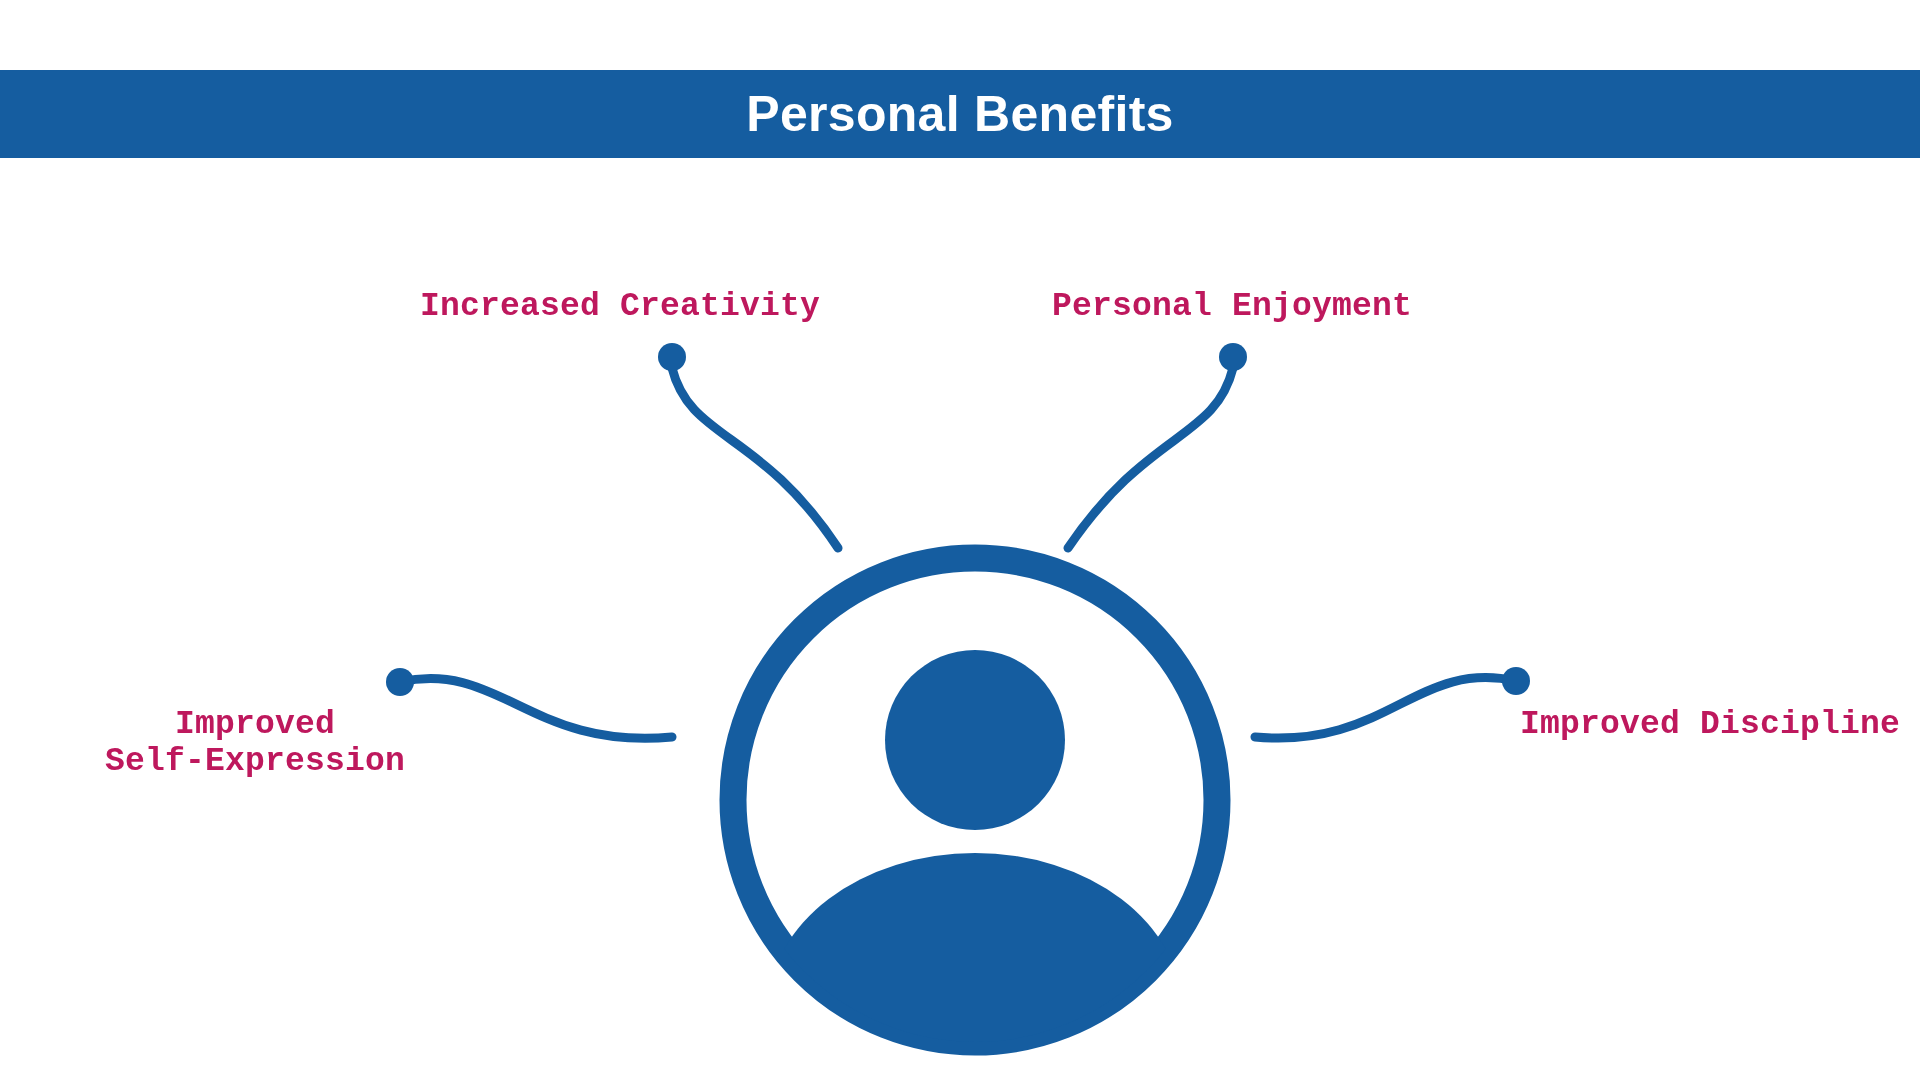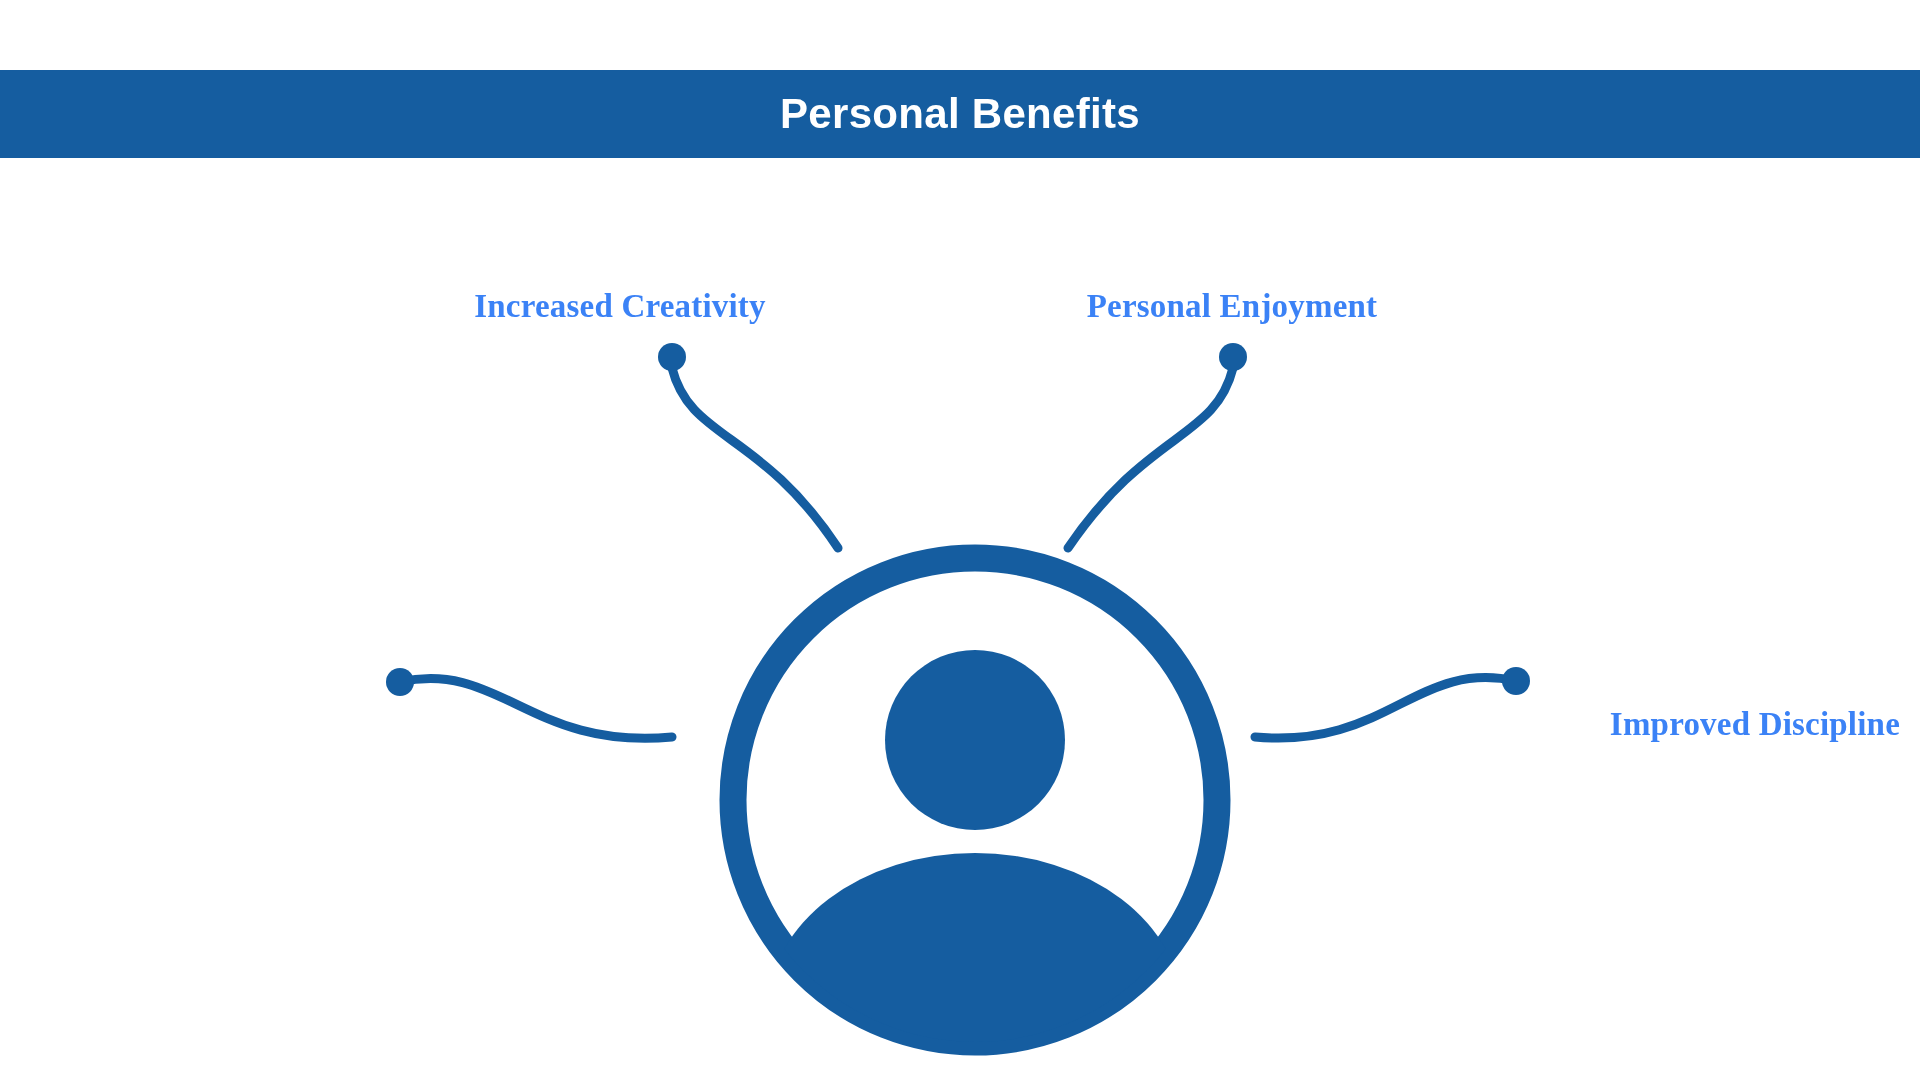--- a/index.html
+++ b/index.html
@@ -26,45 +26,45 @@
     top: 70px;
     width: 1920px;
     height: 88px;
     background: #155DA0;
     display: flex;
     align-items: center;
     justify-content: center;
   }
   #title-text {
     color: #ffffff;
-    font-size: 42px;
+    font-size: 50px;
     font-weight: bold;
     letter-spacing: 0.3px;
     line-height: 1;
     font-family: "Liberation Sans", "DejaVu Sans", sans-serif;
     white-space: nowrap;
   }
 
   
   #diagram {
     position: absolute;
     left: 0;
     top: 0;
     width: 1920px;
     height: 1080px;
   }
 
   
   .node-label {
     position: absolute;
-    color: #3b82f6;
+    color: #be185d;
     font-size: 33px;
     font-weight: bold;
     line-height: 1.13;
-    font-family: Liberation Serif, serif;
+    font-family: Liberation Mono, monospace;
     white-space: pre-line;
     letter-spacing: 0.2px;
   }
   #label-creativity {
     left: 400px;
     top: 288px;
     text-align: center;
     width: 440px;
   }
   #label-enjoyment {
@@ -137,16 +137,18 @@
       <g clip-path="url(#ringClip)">
         <ellipse cx="975" cy="1010" rx="207" ry="157" fill="#155DA0"></ellipse>
       </g>
     </g>
   </svg>
 
   <div class="node-label" id="label-creativity">Increased Creativity</div>
 
   <div class="node-label" id="label-enjoyment">Personal Enjoyment</div>
 
+  <div class="node-label" id="label-self-expression">Improved
+Self-Expression</div>
 
   <div class="node-label" id="label-discipline">Improved Discipline</div>
 
 </div>
 
 </body></html>

